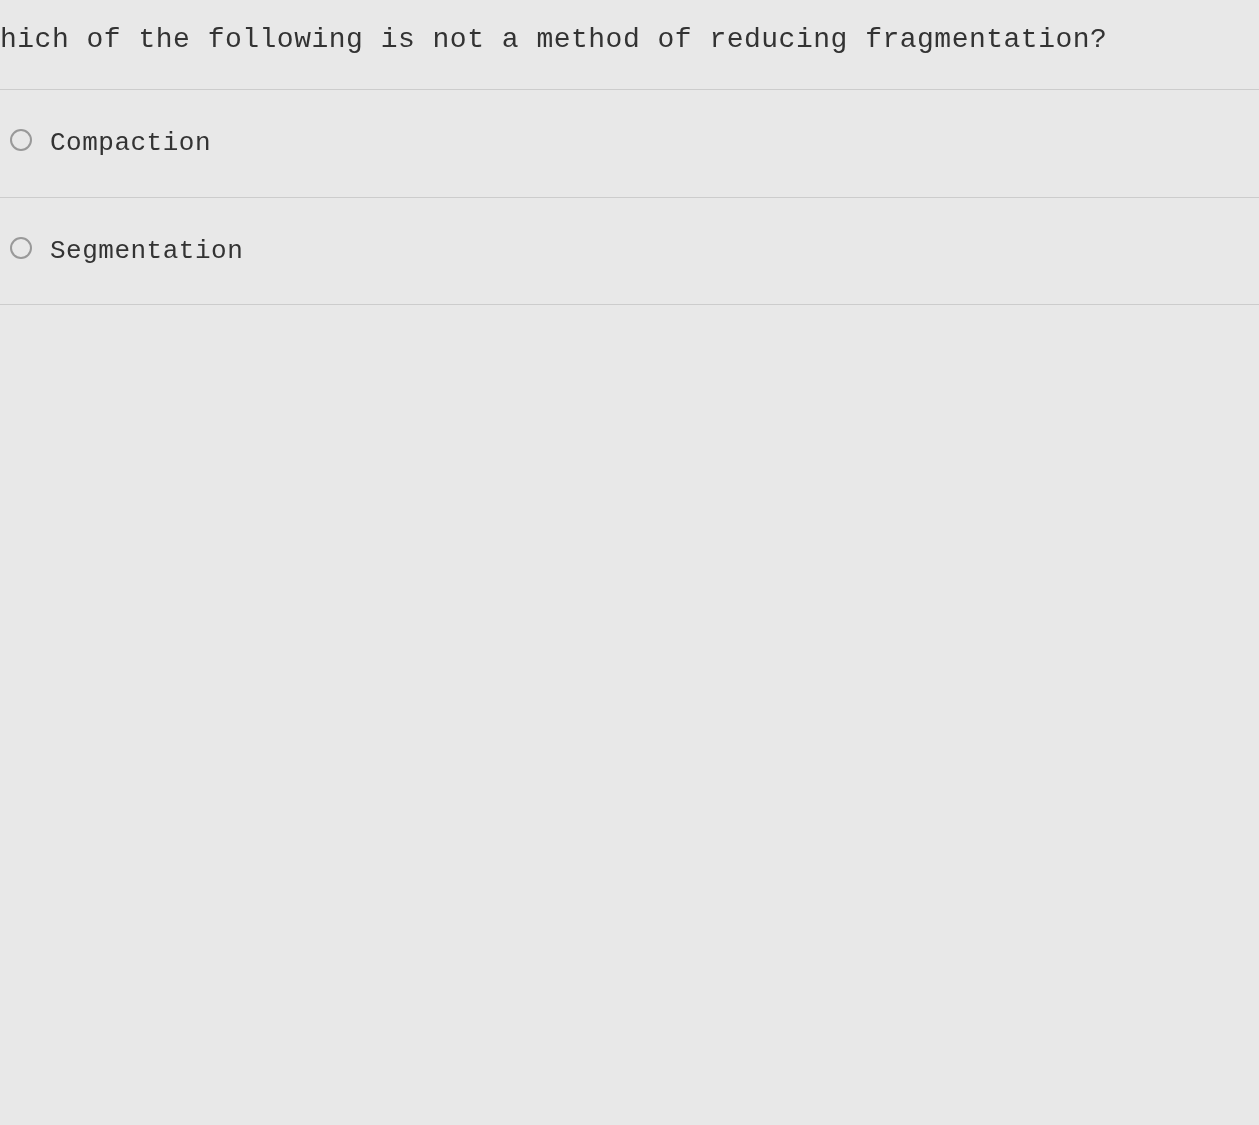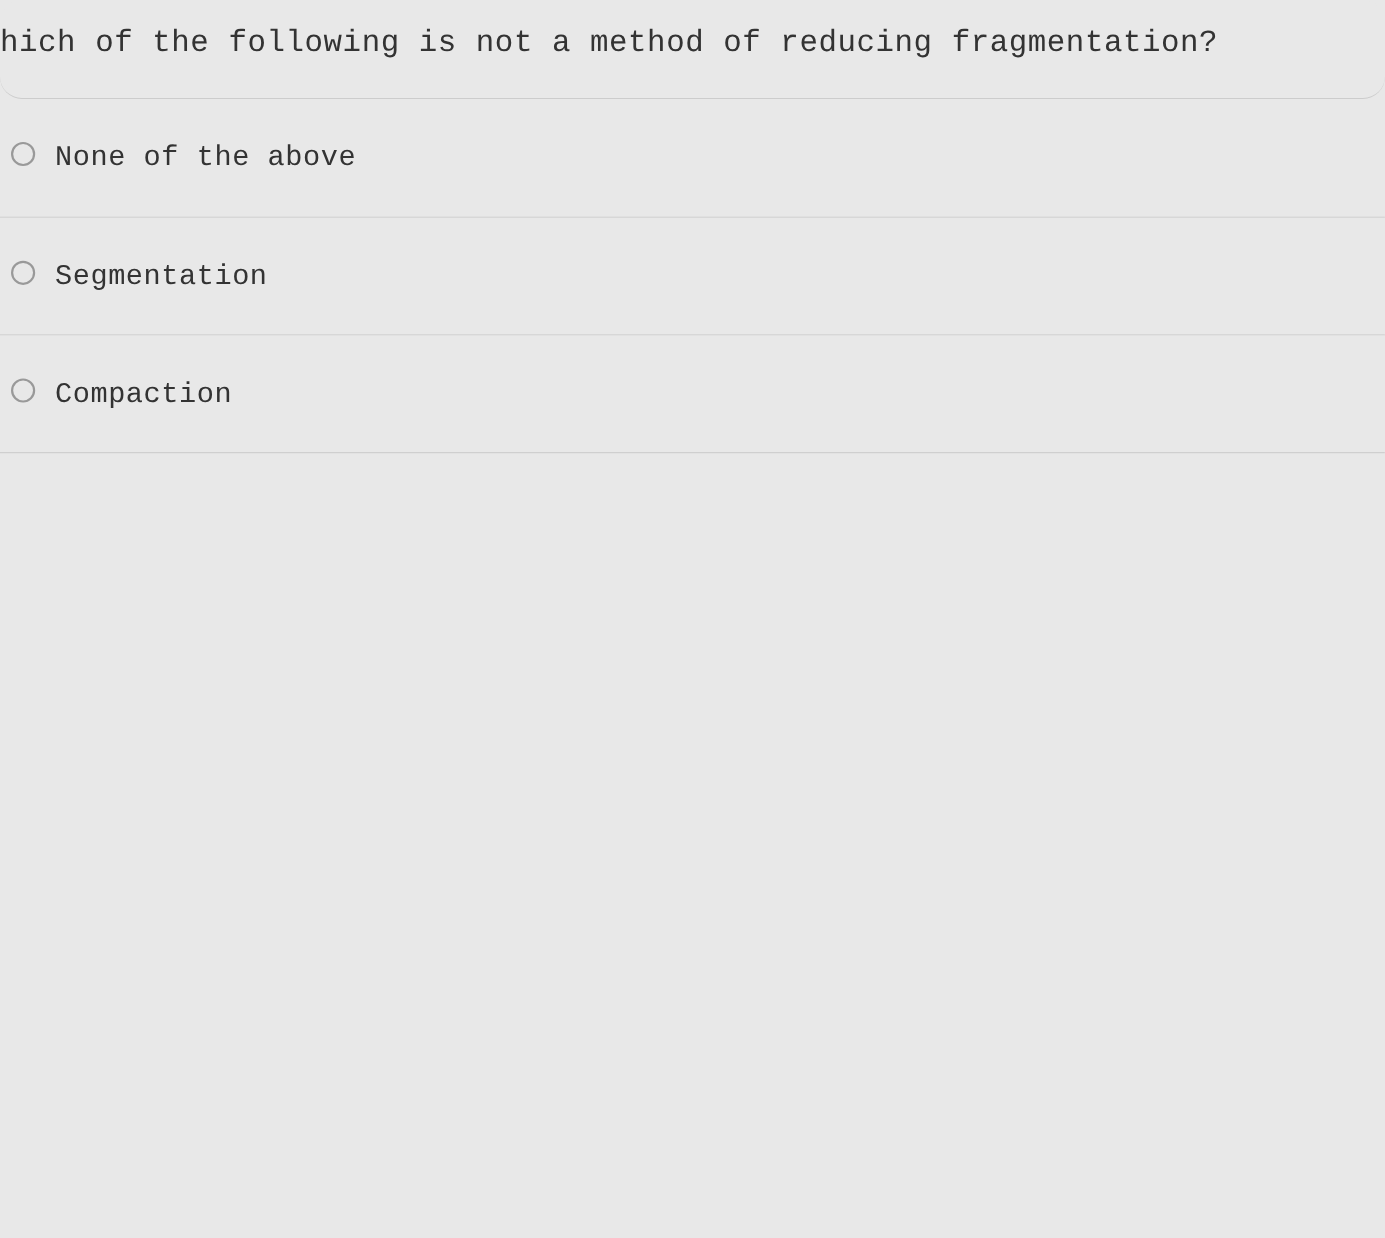--- a/index.html
+++ b/index.html
@@ -17,21 +17,20 @@
     }
 
     .question-header {
       padding: 20px 30px 30px 0;
       font-size: 28px;
       letter-spacing: 0.5px;
       line-height: 1.4;
       color: #333;
       border-bottom: 1px solid #ccc;
       background-color: #e8e8e8;
-      border-radius: 20px;
     }
 
     .options-container {
       display: flex;
       flex-direction: column;
     }
 
     .option-row {
       display: flex;
       align-items: flex-start;
@@ -71,36 +70,30 @@
     }
   </style>
 </head>
 <body>
 
 <div>
   <div class="question-header">hich of the following is not a method of reducing fragmentation?</div>
 
   <div class="options-container">
 
+
+
     <div class="option-row">
       <div class="radio-wrapper">
-        <input class="radio-button" type="radio" name="quiz-option" value="none_above" style="">
+        <input class="radio-button" type="radio" name="quiz-option" value="compaction" style="">
       </div>
-      <label class="option-label">None of the above</label>
+      <label class="option-label">Compaction</label>
     </div>
-
 
     <div class="option-row">
       <div class="radio-wrapper">
         <input class="radio-button" type="radio" name="quiz-option" value="segmentation" style="">
       </div>
       <label class="option-label">Segmentation</label>
     </div>
 
-    <div class="option-row">
-      <div class="radio-wrapper">
-        <input class="radio-button" type="radio" name="quiz-option" value="compaction" style="">
-      </div>
-      <label class="option-label">Compaction</label>
-    </div>
-
   </div>
 </div>
 
 </body></html>

